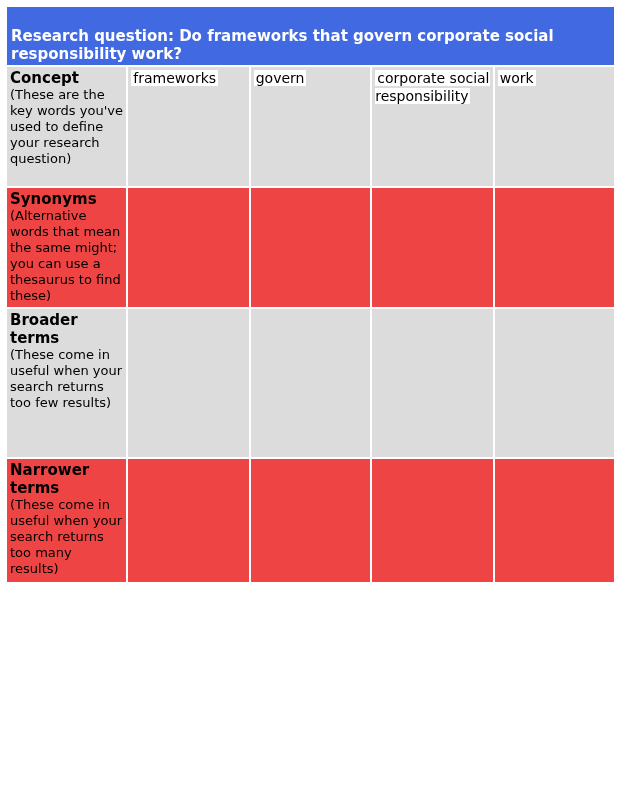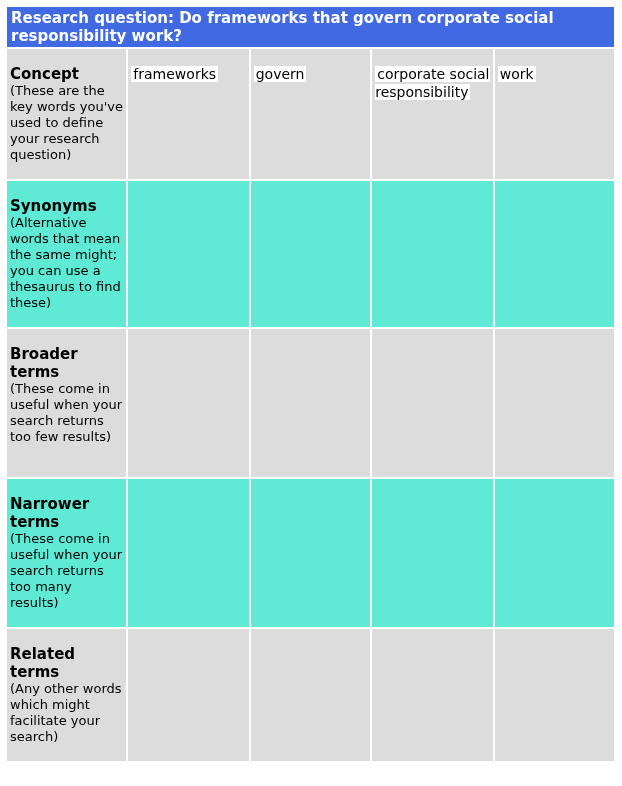--- a/index.html
+++ b/index.html
@@ -1,24 +1,24 @@
 <!DOCTYPE html>
 <html><head>
 <meta charset="utf-8">
 <style>
   html,body{margin:0;padding:0;background:#ffffff;}
   body{width:622px;height:786px;position:relative;font-family:"DejaVu Sans","Liberation Sans",sans-serif;}
   .wrap{position:absolute;left:7px;top:7px;width:607px;}
-  .title{background:#4169e1;color:#ffffff;font-weight:bold;font-size:15px;line-height:18px;padding:2px 4px 3px 4px;height:35px;}
+  .title{background:#4169e1;color:#ffffff;font-weight:bold;font-size:15px;line-height:18px;padding:20px 4px 3px 4px;height:35px;}
   table{border-collapse:separate;border-spacing:2px;width:611px;margin-left:-2px;margin-top:0px;}
-  td{vertical-align:top;padding:16px 3px;font-size:13px;line-height:16px;color:#000;}
+  td{vertical-align:top;padding:2px 3px;font-size:13px;line-height:16px;color:#000;}
   td.lbl{width:114px;}
   td.c{width:115px;}
   tr.light td{background:#dcdcdc;}
-  tr.dark td{background:#5eead4;}
+  tr.dark td{background:#ef4444;}
   .lbl b{display:block;font-size:15px;line-height:18px;}
   .concept{background:#ffffff;font-size:14px;line-height:18px;padding:0 2px;display:inline;margin-top:31px;}
 </style>
 </head>
 <body>
 
 <div class="wrap">
   <div class="title">Research question:  Do frameworks that govern corporate social responsibility work?</div>
   <table>
     <tbody>
@@ -43,22 +43,15 @@
       <td class="c"></td>
       <td class="c"></td>
     </tr>
     <tr class="dark" style="height:123px">
       <td class="lbl"><b>Narrower terms</b><span>(These come in useful when your search returns too many results)</span></td>
       <td class="c"></td>
       <td class="c"></td>
       <td class="c"></td>
       <td class="c"></td>
     </tr>
-    <tr class="light" style="height:112px">
-      <td class="lbl"><b>Related terms</b><span>(Any other words which might facilitate your search)</span></td>
-      <td class="c"></td>
-      <td class="c"></td>
-      <td class="c"></td>
-      <td class="c"></td>
-    </tr>
   </tbody>
     </table>
 </div>
 
 </body></html>

